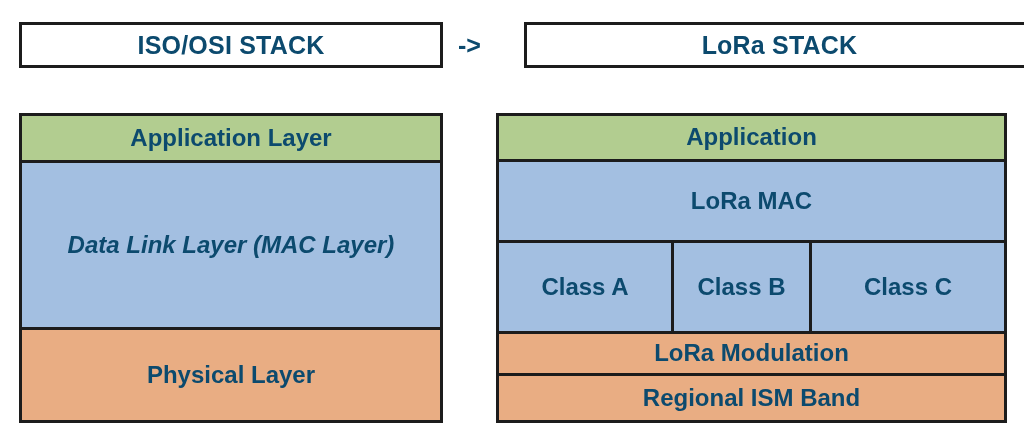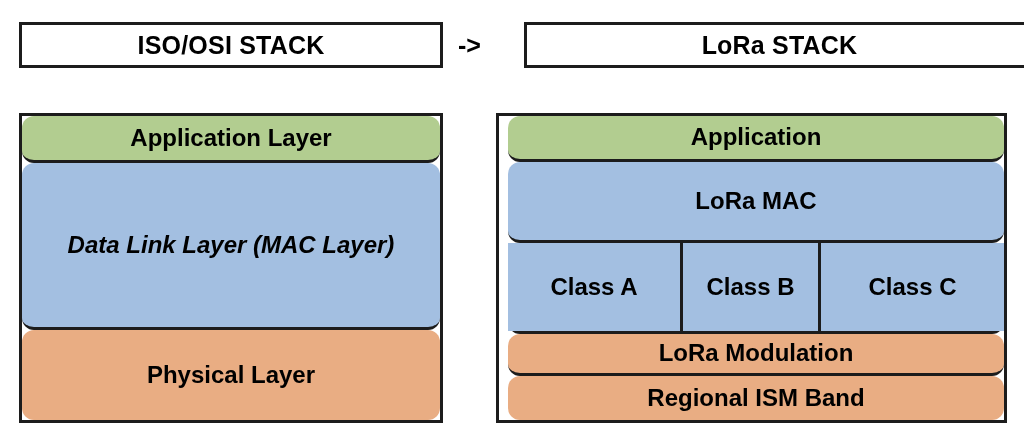--- a/index.html
+++ b/index.html
@@ -11,21 +11,21 @@
   }
   * { margin: 0; padding: 0; box-sizing: border-box; }
   html, body { background: var(--bg); }
   .canvas {
     position: relative;
     width: 1024px;
     height: 443px;
     background: var(--bg);
     font-family: "Liberation Sans", sans-serif;
     font-weight: bold;
-    color: #000000;
+    color: #0c4a6e;
     overflow: hidden;
   }
   .hdr-box {
     position: absolute;
     top: 22px;
     height: 46px;
     background: #ffffff;
     border: 3px solid var(--border);
     display: flex;
     align-items: center;
@@ -48,29 +48,28 @@
   }
   .stack {
     position: absolute;
     top: 113px;
     height: 310px;
     border: 3px solid var(--border);
     display: flex;
     flex-direction: column;
   }
   .stack-left  { left: 19px;  width: 424px; }
-  .stack-right { left: 496px; width: 511px; padding-left: 9px; }
+  .stack-right { left: 496px; width: 511px; }
   .row {
     display: flex;
     align-items: center;
     justify-content: center;
     font-size: 24px;
     border-bottom: 3px solid var(--border);
     text-align: center;
-    border-radius: 12px;
   }
   .row:last-child { border-bottom: none; }
   .bg-green  { background: var(--green); }
   .bg-blue   { background: var(--blue); }
   .bg-orange { background: var(--orange); }
   
   .l-app  { height: 47px; }
   .l-dll  { height: 167px; font-style: italic; }
   .l-phy  { height: 90px; }
   

